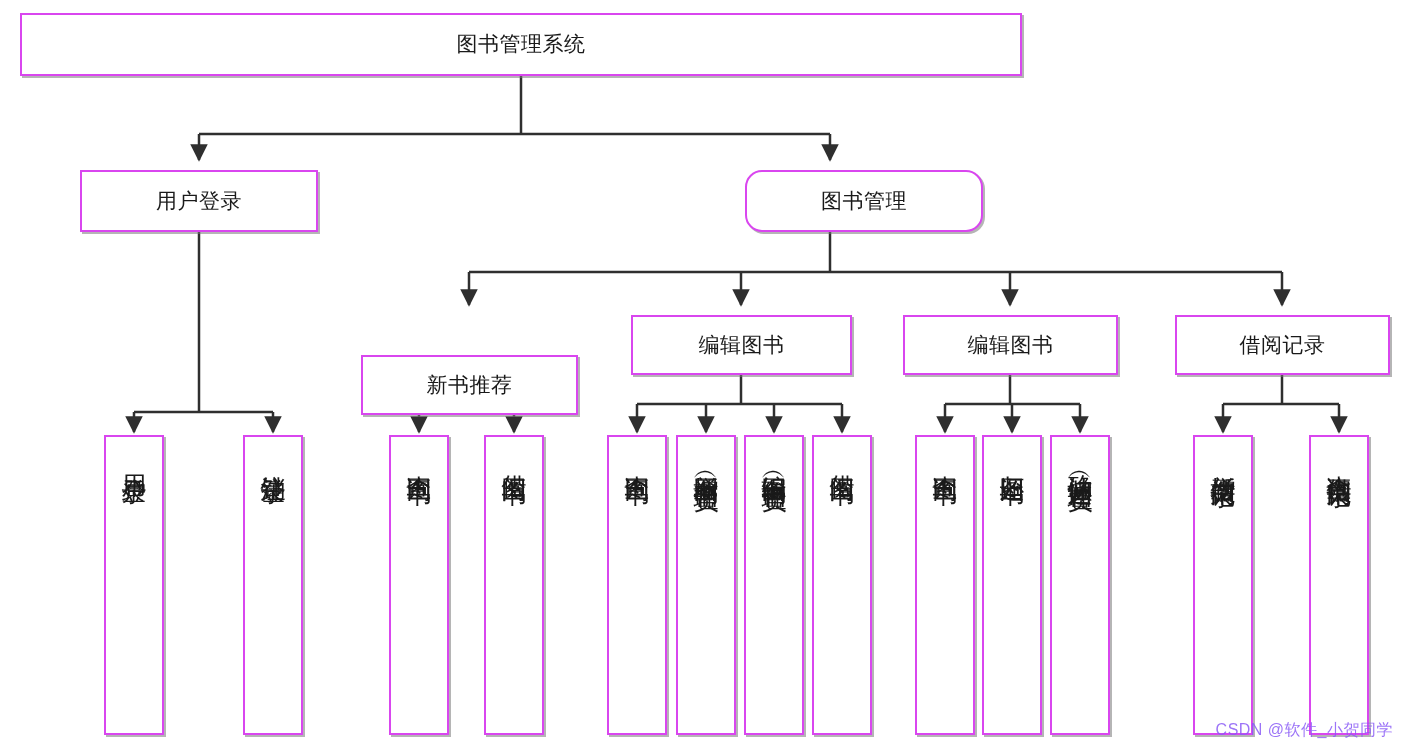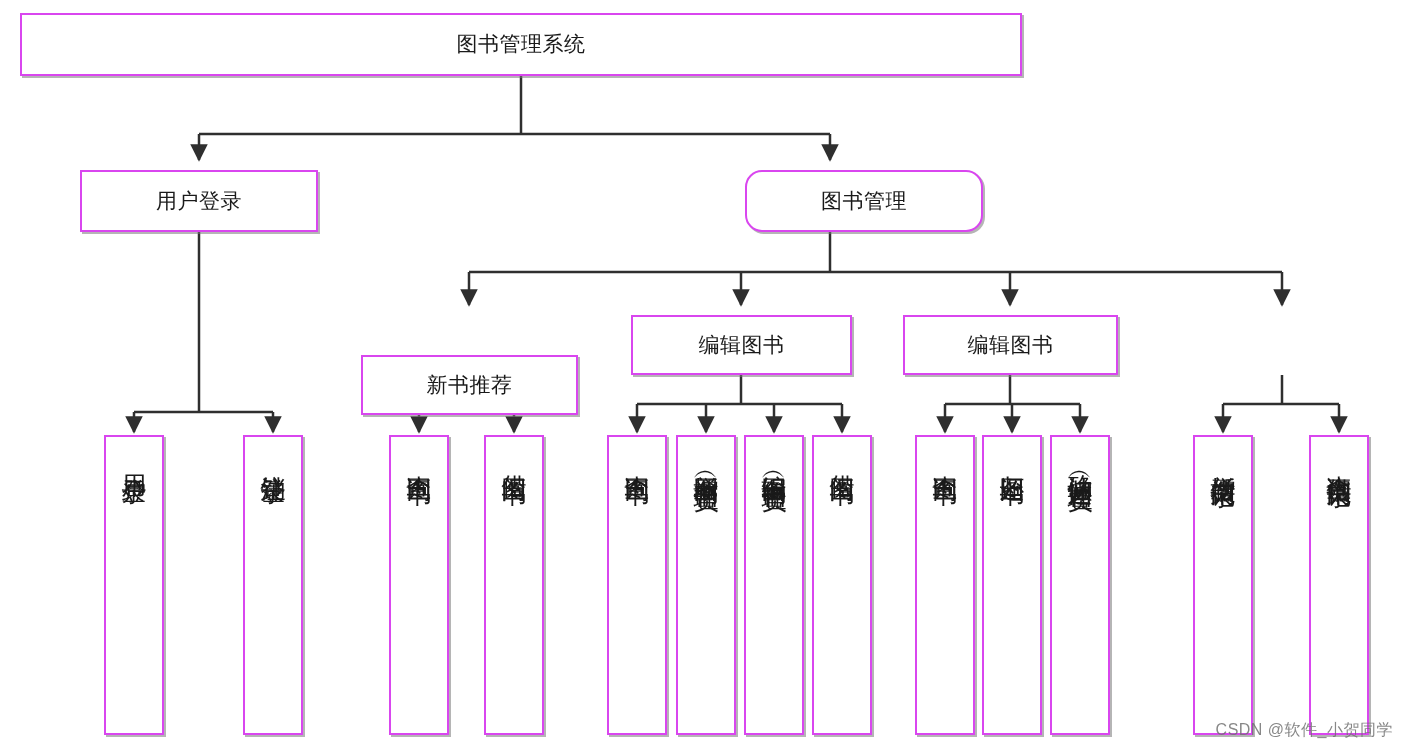--- a/index.html
+++ b/index.html
@@ -55,21 +55,21 @@
     text-orientation: upright;
     font-size: 25px;
     letter-spacing: 2px;
     line-height: 1;
   }
   .watermark {
     position: absolute;
     right: 12px;
     bottom: 6px;
     font-size: 16px;
-    color: #737373;
+    color: #8b5cf6;
     opacity: 0.85;
     white-space: nowrap;
     letter-spacing: 0.5px;
   }
 </style>
 </head>
 <body>
 
 <div id="canvas">
 
@@ -136,20 +136,23 @@
 
   <div class="node horizontal" style="left:361px; top:315px; width:217px; height:60px;margin-top:40px;">
     <span class="label">新书推荐</span>
   </div>
   <div class="node horizontal" style="left:631px; top:315px; width:221px; height:60px;">
     <span class="label">编辑图书</span>
   </div>
   <div class="node horizontal" style="left:903px; top:315px; width:215px; height:60px;">
     <span class="label">编辑图书</span>
   </div>
+  <div class="node horizontal" style="left:1175px; top:315px; width:215px; height:60px;">
+    <span class="label">借阅记录</span>
+  </div>
 
   <div class="node vertical" style="left:104px; top:435px; width:60px; height:300px;">
     <span class="label">用户登录</span>
   </div>
   <div class="node vertical" style="left:243px; top:435px; width:60px; height:300px;">
     <span class="label">注销登录</span>
   </div>
 
   <div class="node vertical" style="left:389px; top:435px; width:60px; height:300px;">
     <span class="label">查询图书</span>

